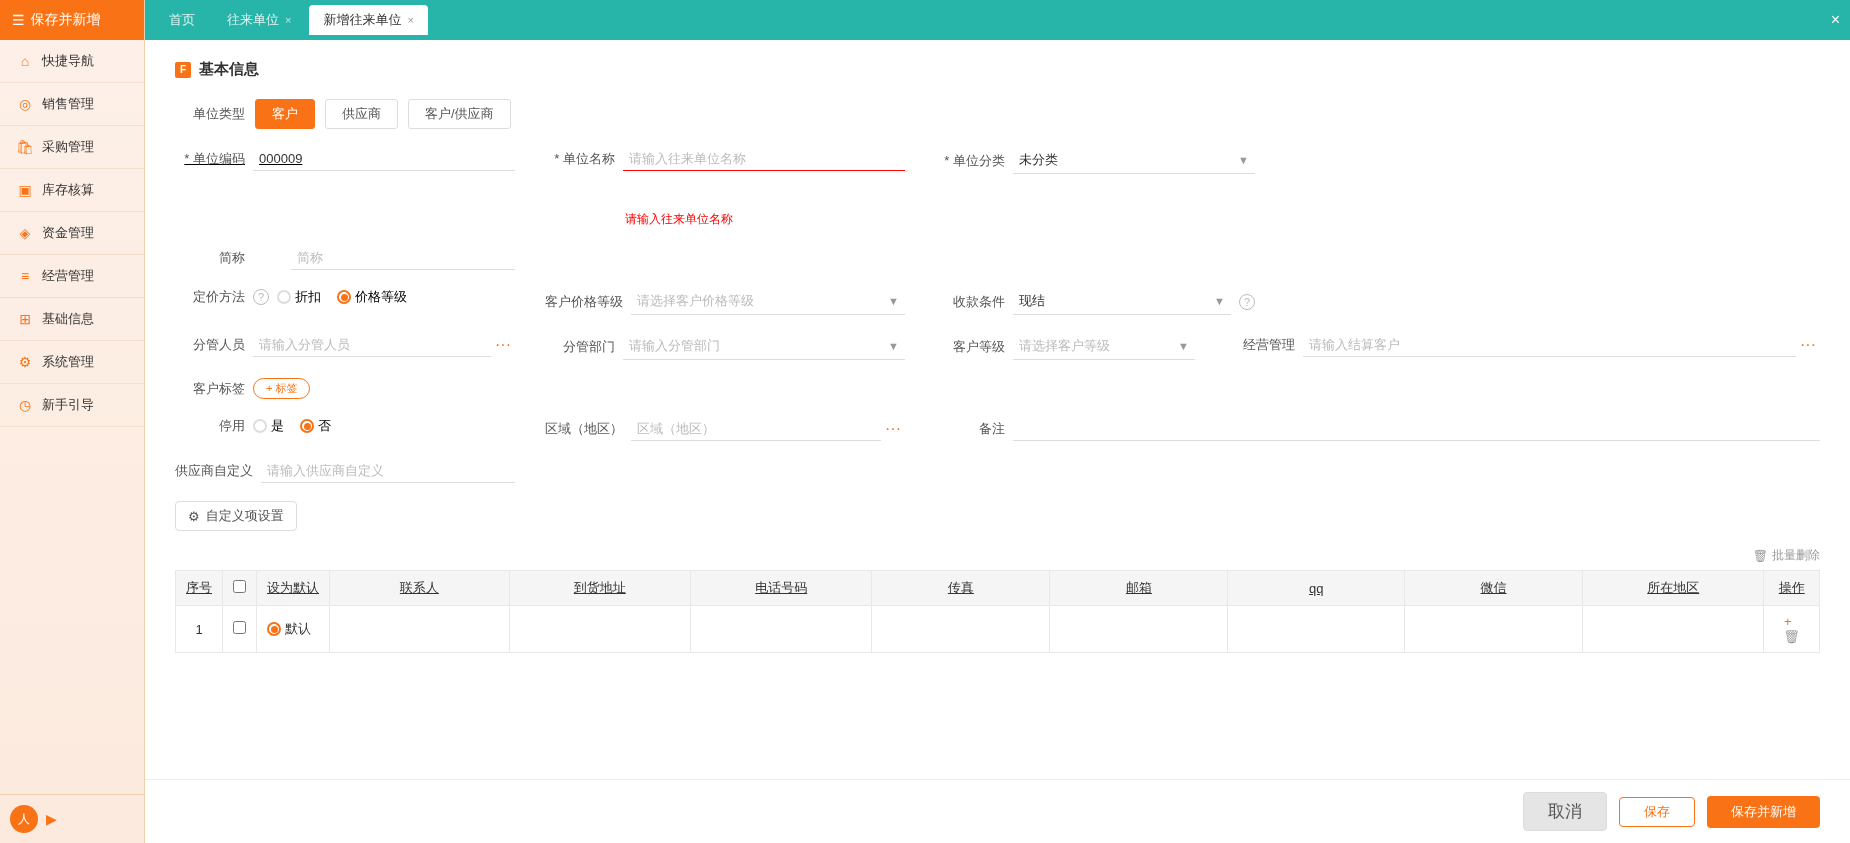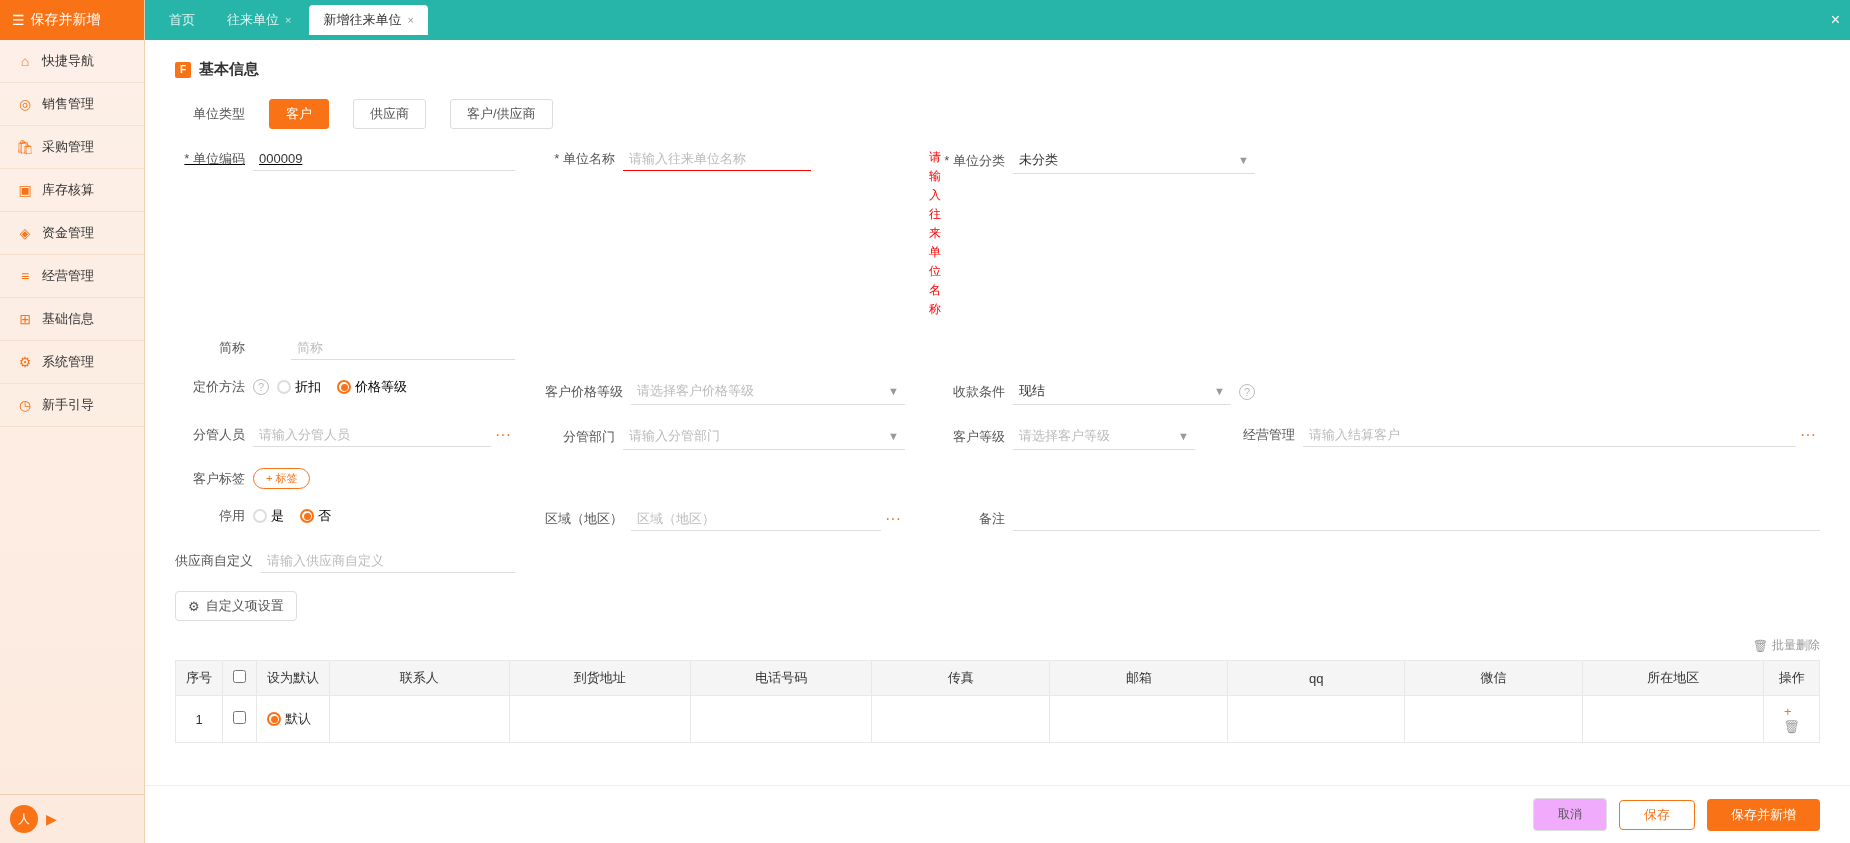--- a/index.html
+++ b/index.html
@@ -163,21 +163,21 @@
     .form-input.error { border-bottom-color: red; }
     .error-msg {
       color: red;
       font-size: 12px;
       margin-top: 2px;
     }
 
     .unit-type-row {
       display: flex;
       align-items: center;
-      gap: 24px;
+      gap: 10px;
       margin-bottom: 18px;
     }
     .unit-type-label {
       font-size: 13px;
       color: #555;
       min-width: 70px;
       text-align: right;
     }
     .btn-type {
       padding: 5px 16px;
@@ -290,20 +290,21 @@
     thead tr {
       background: #f5f5f5;
     }
     th {
       padding: 8px 10px;
       text-align: center;
       border: 1px solid #e8e8e8;
       font-weight: 500;
       color: #333;
       white-space: nowrap;
+      text-decoration: underline;
     }
     td {
       padding: 8px 10px;
       text-align: center;
       border: 1px solid #e8e8e8;
       color: #333;
     }
 
     
     .footer {
@@ -312,23 +313,23 @@
       align-items: center;
       gap: 12px;
       padding: 12px 30px;
       background: white;
       border-top: 1px solid #eee;
     }
     .btn-cancel {
       padding: 7px 24px;
       border: 1px solid #ddd;
       border-radius: 4px;
-      font-size: 12px;
-      cursor: pointer;
-      background: #f0abfc;
+      font-size: 17px;
+      cursor: pointer;
+      background: #e5e5e5;
       color: #555;
     }
     .btn-save {
       padding: 5px 24px;
       border: 1px solid #f97316;
       border-radius: 4px;
       font-size: 13px;
       cursor: pointer;
       background: white;
       color: #f97316;
@@ -443,21 +444,21 @@
       <button class="btn-type active">客户</button>
       <button class="btn-type">供应商</button>
       <button class="btn-type">客户/供应商</button>
     </div>
 
     <div class="form-row">
       <div class="form-group" style="max-width:340px;text-decoration:underline;">
         <span class="form-label" style="white-space:nowrap;">* 单位编码</span>
         <input class="form-input" type="text" value="000009" style="">
       </div>
-      <div class="form-group" style="max-width:360px; flex-direction:row; align-items:flex-start;gap:38px;">
+      <div class="form-group" style="max-width:360px; flex-direction:column; align-items:flex-start;gap:38px;">
         <div style="display:flex; align-items:center; gap:8px; width:100%;">
           <span class="form-label">* 单位名称</span>
           <input class="form-input error" type="text" style="flex: 1 1 0%;" placeholder="请输入往来单位名称">
         </div>
         <div style="margin-left:80px;">
           <span class="error-msg">请输入往来单位名称</span>
         </div>
       </div>
       <div class="form-group" style="max-width:320px;">
         <span class="form-label" style="white-space:nowrap;">* 单位分类</span>

